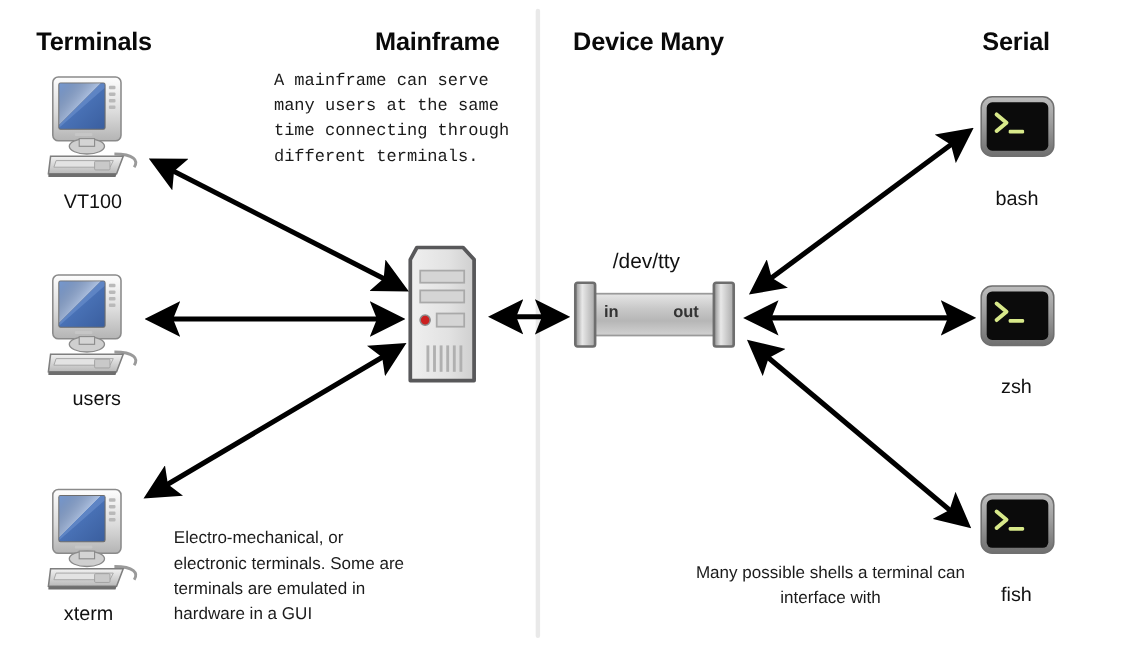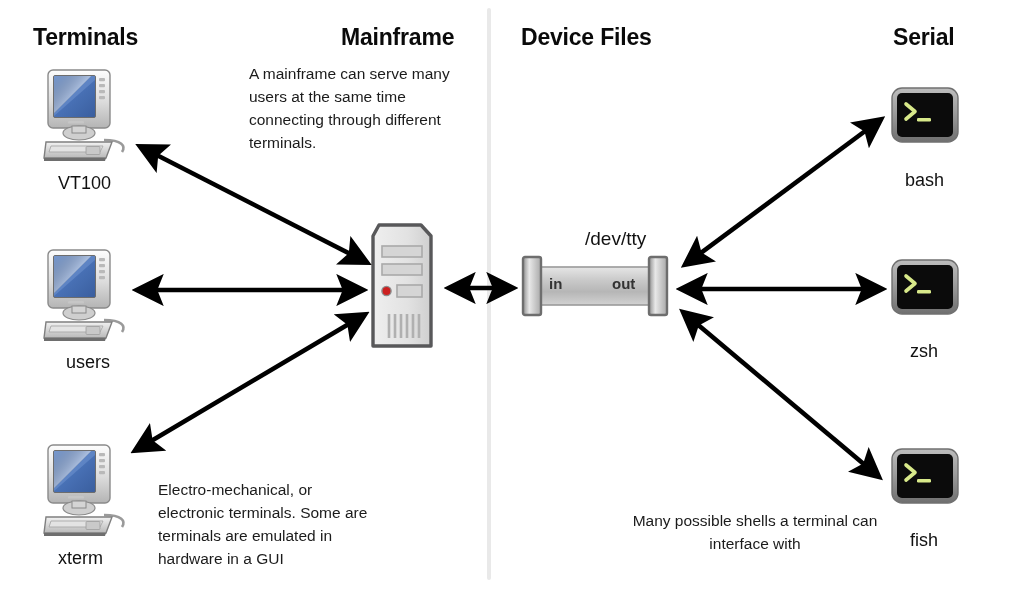--- a/index.html
+++ b/index.html
@@ -46,21 +46,21 @@
   #h-shells     { left: 893px; top: 24px; }
 
   
   .para {
     position: absolute;
     font-size: 15.5px;
     line-height: 23px;
     color: #1b1b1b;
     white-space: pre-line;
   }
-  #p-mainframe { left: 249px; top: 62px;  width: 225px; }
+  #p-mainframe { left: 249px; top: 62px;  width: 225px; font-family: Liberation Mono, monospace; }
   #p-device    { left: 521px; top: 68px;  width: 200px; }
   #p-terminals { left: 158px; top: 478px; width: 210px; }
   #p-shells    { left: 630px; top: 509px; width: 250px; text-align: center; }
 
   
   .caption {
     position: absolute;
     font-size: 18px;
     color: #111111;
     white-space: nowrap;
@@ -72,21 +72,20 @@
   #c-zsh   { left: 910px; top: 341px; }
   #c-fish  { left: 910px; top: 530px; }
 
   .ttylabel {
     position: absolute;
     left: 557px;
     top: 228px;
     font-size: 19px;
     color: #111111;
     white-space: nowrap;
-    margin-left: 28px;
   }
   .serial-label {
     position: absolute;
     left: 186px;
     top: 253px;
     width: 120px;
     text-align: center;
     font-size: 15.5px;
     line-height: 22px;
     color: #111111;
@@ -137,21 +136,21 @@
 </style>
 </head>
 <body>
 
 <div class="stage">
 
   <div class="divider"></div>
 
   <div class="heading" id="h-terminals">Terminals</div>
   <div class="heading" id="h-mainframe">Mainframe</div>
-  <div class="heading" id="h-devicefiles">Device Files</div>
+  <div class="heading" id="h-devicefiles">Device Many</div>
   <div class="heading" id="h-shells">Serial</div>
 
   <div class="para" id="p-mainframe">A mainframe can serve many users at the same time connecting through different terminals.</div>
   <div class="para" id="p-terminals">Electro-mechanical, or electronic terminals. Some are terminals are emulated in hardware in a GUI</div>
   <div class="para" id="p-shells">Many possible shells a terminal can interface with</div>
 
 
   <div class="computer" id="pc-vt100">
     <svg viewBox="0 0 92 96" width="92" height="96">
       <defs>

